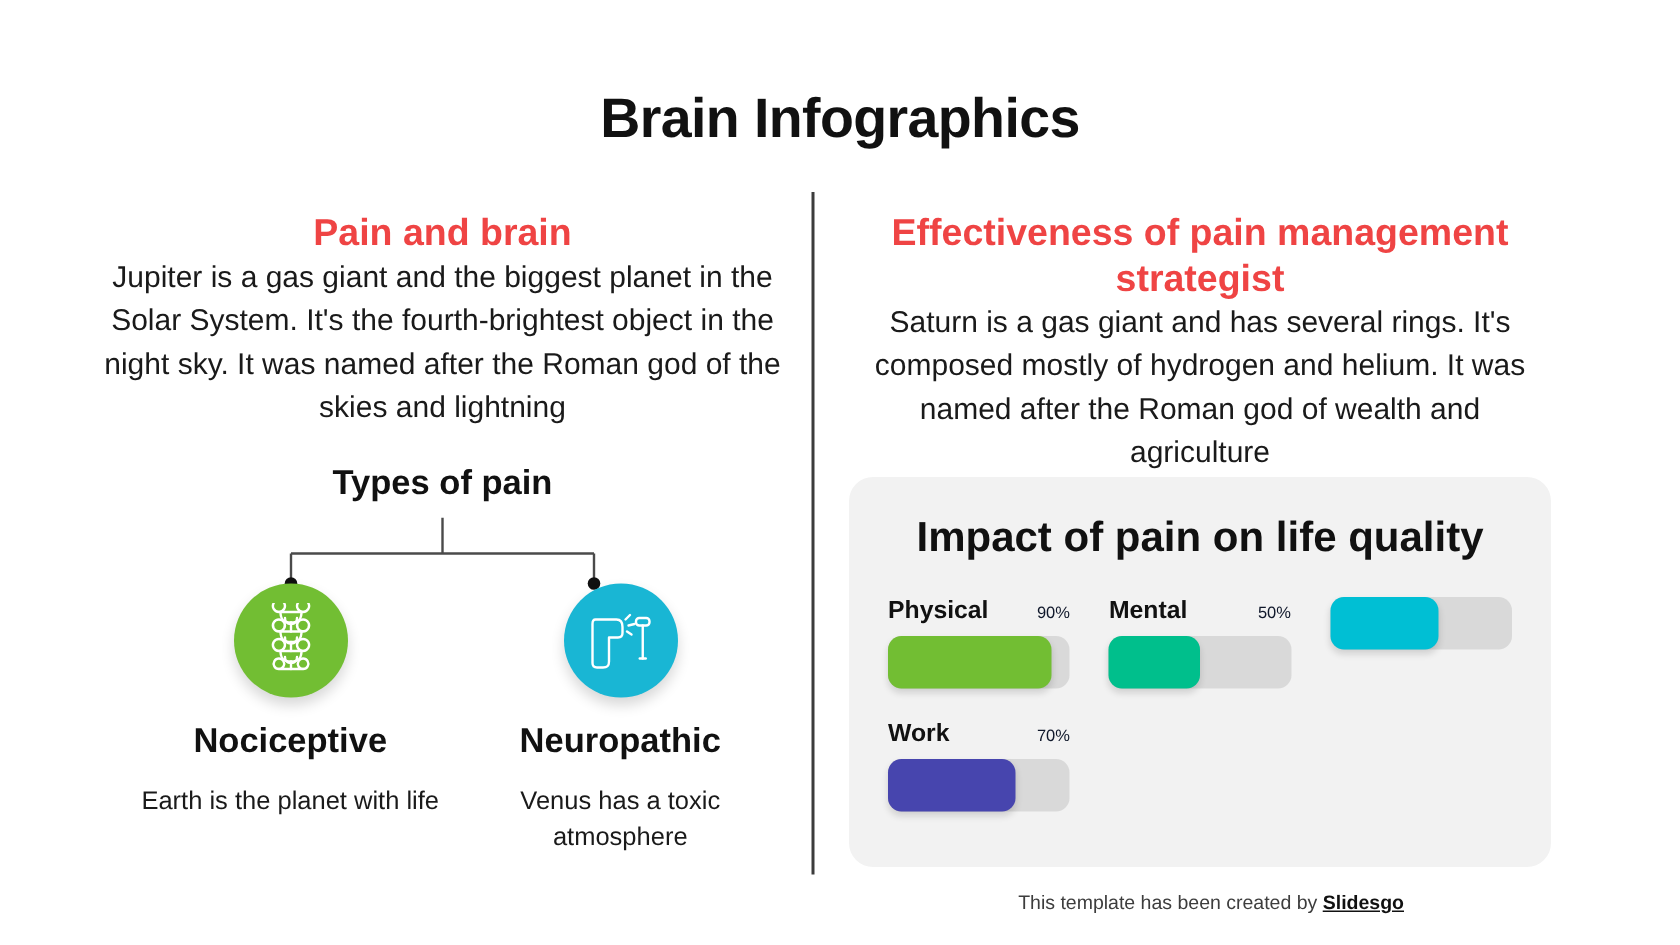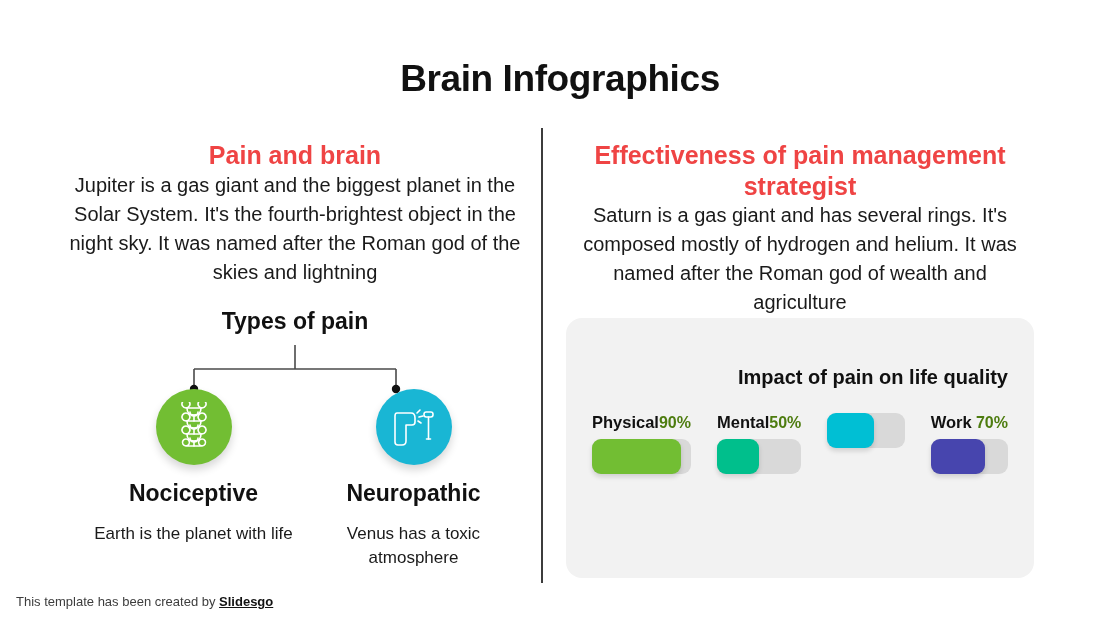--- a/index.html
+++ b/index.html
@@ -135,72 +135,71 @@
     position: absolute;
     left: 566px;
     top: 318px;
     width: 468px;
     height: 260px;
     background: #f2f2f2;
     border-radius: 16px;
     padding: 24px 26px 22px 26px;
   }
   .card-title {
-    text-align: right;
-    font-size: 20px;
+    text-align: center;
+    font-size: 28px;
     font-weight: bold;
     color: #111111;
     margin-bottom: 24px;
-    margin-top: 24px;
   }
   .metrics {
     display: grid;
-    grid-template-columns: 1fr 1fr 1fr 1fr;
+    grid-template-columns: 1fr 1fr 1fr;
     column-gap: 26px;
     row-gap: 21px;
   }
   .metric-head {
     display: flex;
     justify-content: space-between;
     align-items: baseline;
     margin-bottom: 7px;
   }
   .metric-name {
     font-size: 16.5px;
     font-weight: bold;
     color: #111111;
   }
   .metric-value {
-    font-size: 16px;
-    font-weight: bold;
-    color: #4d7c0f;
+    font-size: 11px;
+    font-weight: normal;
+    color: #0f172a;
   }
   .bar-track {
     position: relative;
     width: 100%;
     height: 35px;
     background: #d9d9d9;
     border-radius: 9px;
   }
   .bar-fill {
     position: absolute;
     left: 0;
     top: 0;
     height: 35px;
     border-radius: 9px;
     box-shadow: 0 3px 5px rgba(0,0,0,0.14);
   }
 
   
   .footer {
     position: absolute;
-    left: 16px;
+    left: 0;
     top: 594px;
     width: 936px;
-    text-align: left;
+    text-align: right;
     font-size: 13px;
     color: #3d3d3d;
   }
   .footer b {
     font-weight: bold;
     text-decoration: underline;
     color: #111111;
   }
 </style>
 </head>

